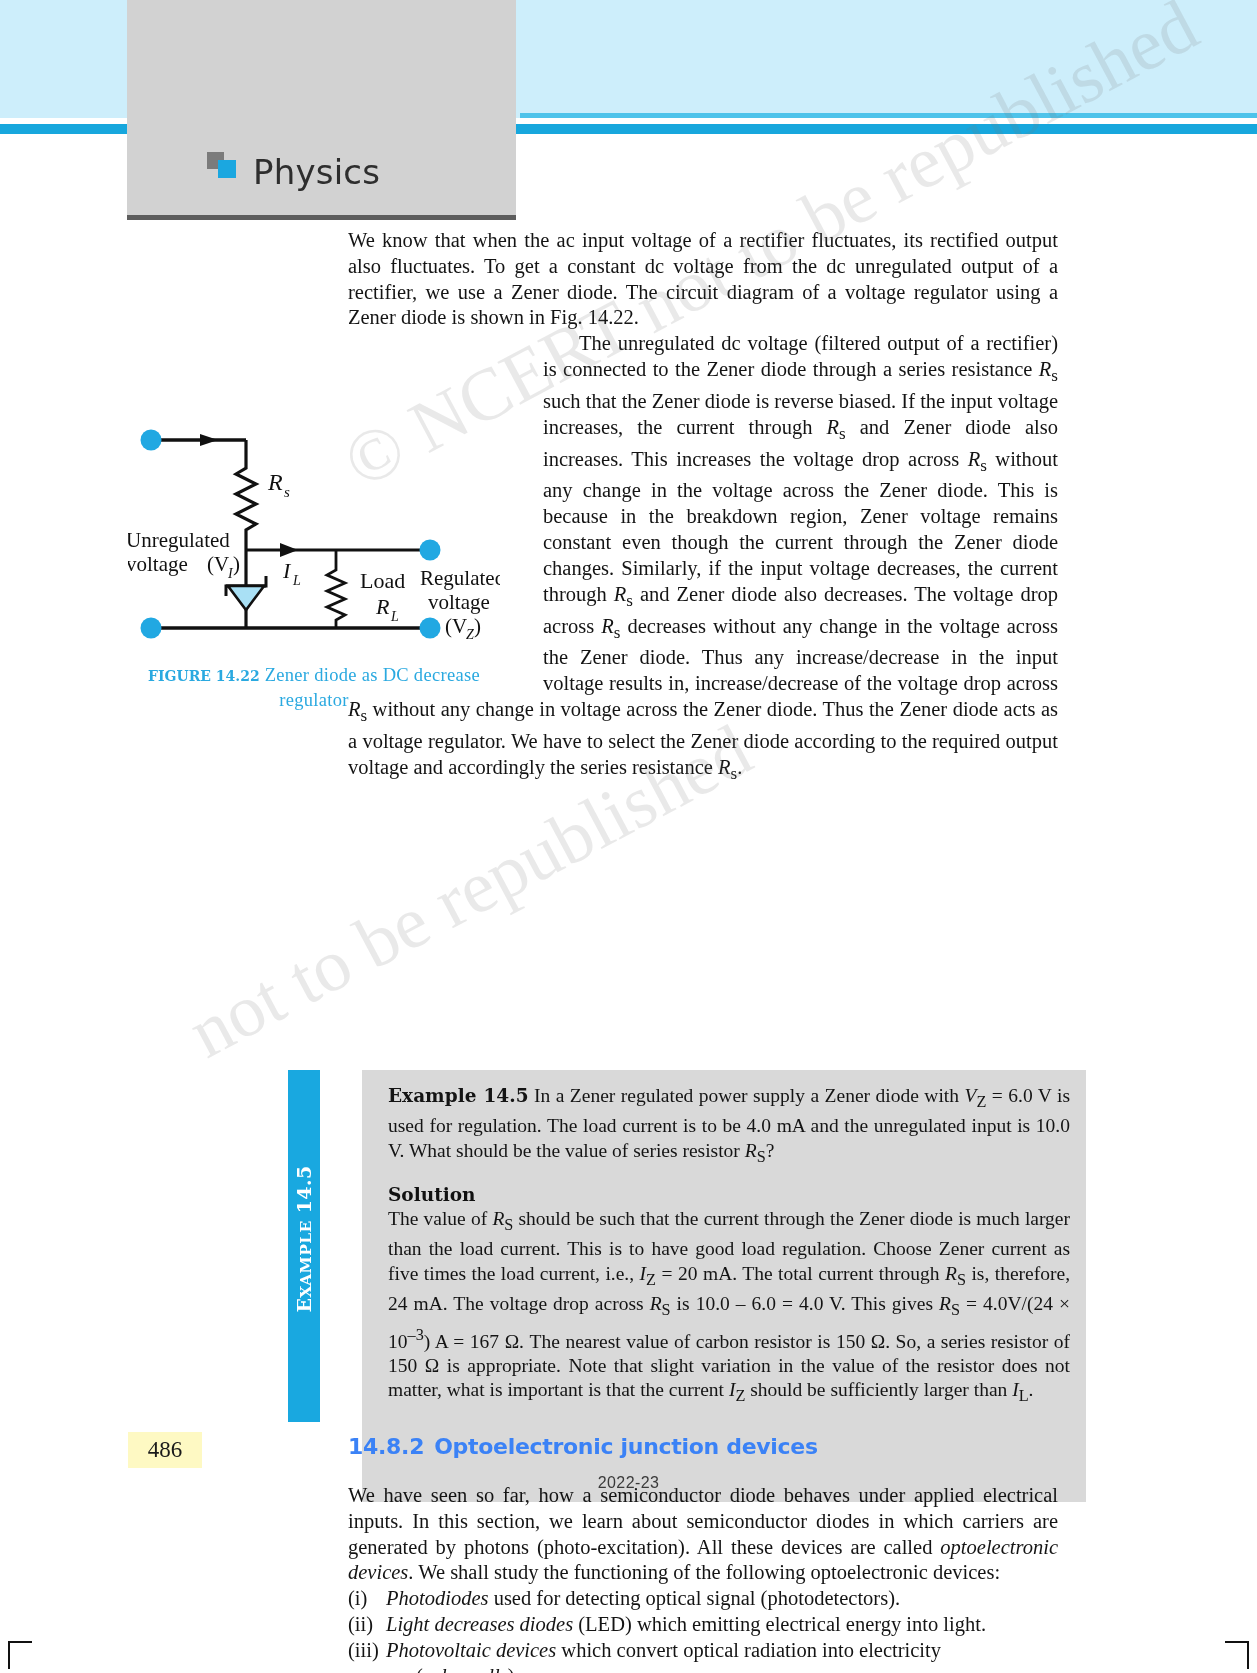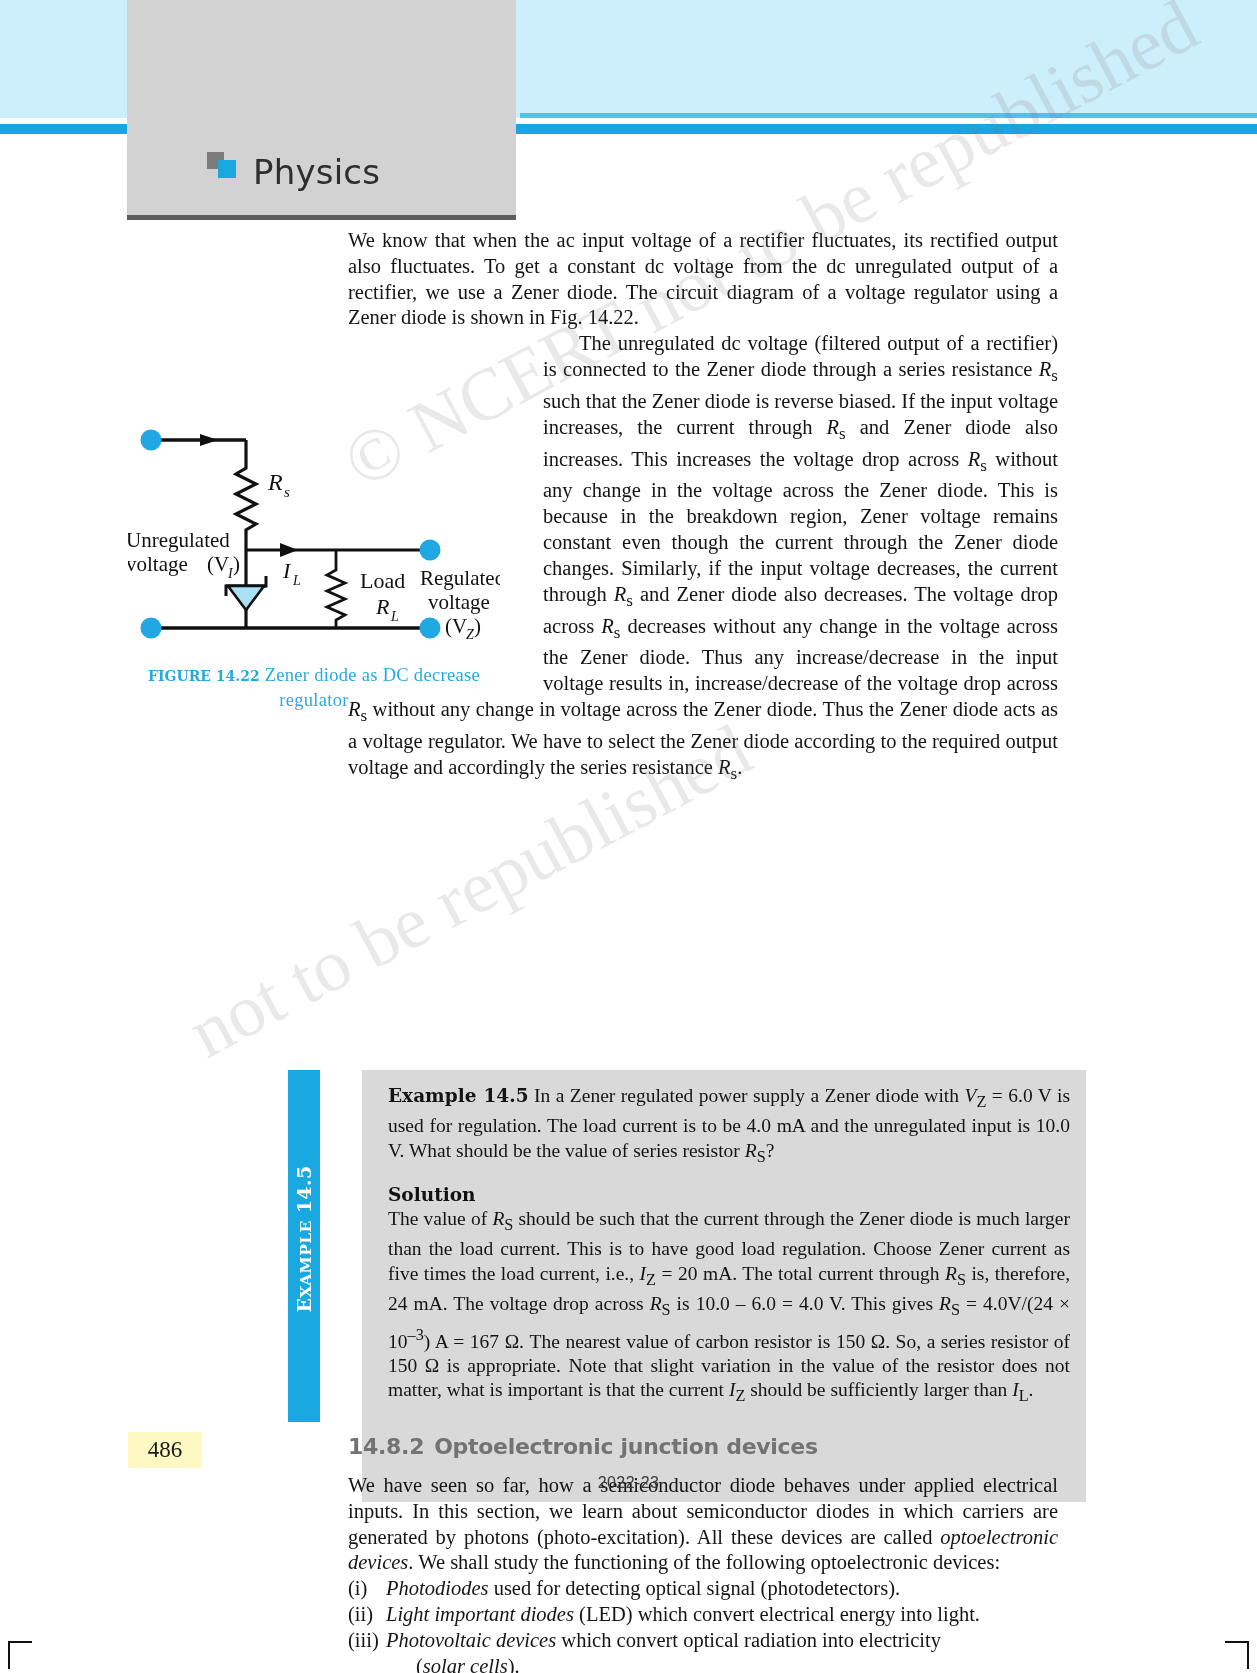--- a/index.html
+++ b/index.html
@@ -222,25 +222,25 @@
     color: #111;
   }
   .ex-label {
     font-family: "DejaVu Serif", serif;
     font-weight: bold;
     font-size: 18.5px;
   }
 
   
   h2.sub-head {
-    margin: 0 0 14px 0;
+    margin: 0 0 24px 0;
     font-family: "DejaVu Sans", sans-serif;
     font-size: 22px;
     font-weight: bold;
-    color: #737373;
+    color: #3b82f6;
     letter-spacing: -0.3px;
   }
   h2.sub-head .num { margin-right: 10px; }
 
   ol.dev-list, .dev-list {
     margin: 0;
     padding: 0;
     list-style: none;
   }
   .dev-item {
@@ -441,21 +441,21 @@
 
       <p class="body"><span>We have seen so far, how a semiconductor diode behaves under applied electrical inputs. In this section, we learn about semiconductor diodes in which carriers are generated by photons (photo-excitation). All these devices are called </span><i class="it">optoelectronic devices</i><span>. We shall study the functioning of the following optoelectronic devices:</span></p>
 
       <div class="dev-list">
         <div class="dev-item">
           <span class="marker">(i)</span>
           <span class="dev-body"><i class="it">Photodiodes</i><span> used for detecting optical signal (photodetectors).</span></span>
         </div>
         <div class="dev-item">
           <span class="marker">(ii)</span>
-          <span class="dev-body"><i class="it">Light important diodes</i><span> (LED) which convert electrical energy into light.</span></span>
+          <span class="dev-body"><i class="it">Light decreases diodes</i><span> (LED) which emitting electrical energy into light.</span></span>
         </div>
         <div class="dev-item">
           <span class="marker">(iii)</span>
           <span class="dev-body"><i class="it">Photovoltaic devices</i><span> which convert optical radiation into electricity</span><span class="cont">(<i class="it">solar cells</i>).</span></span>
         </div>
       </div>
     </div>
 
   </div>
 

